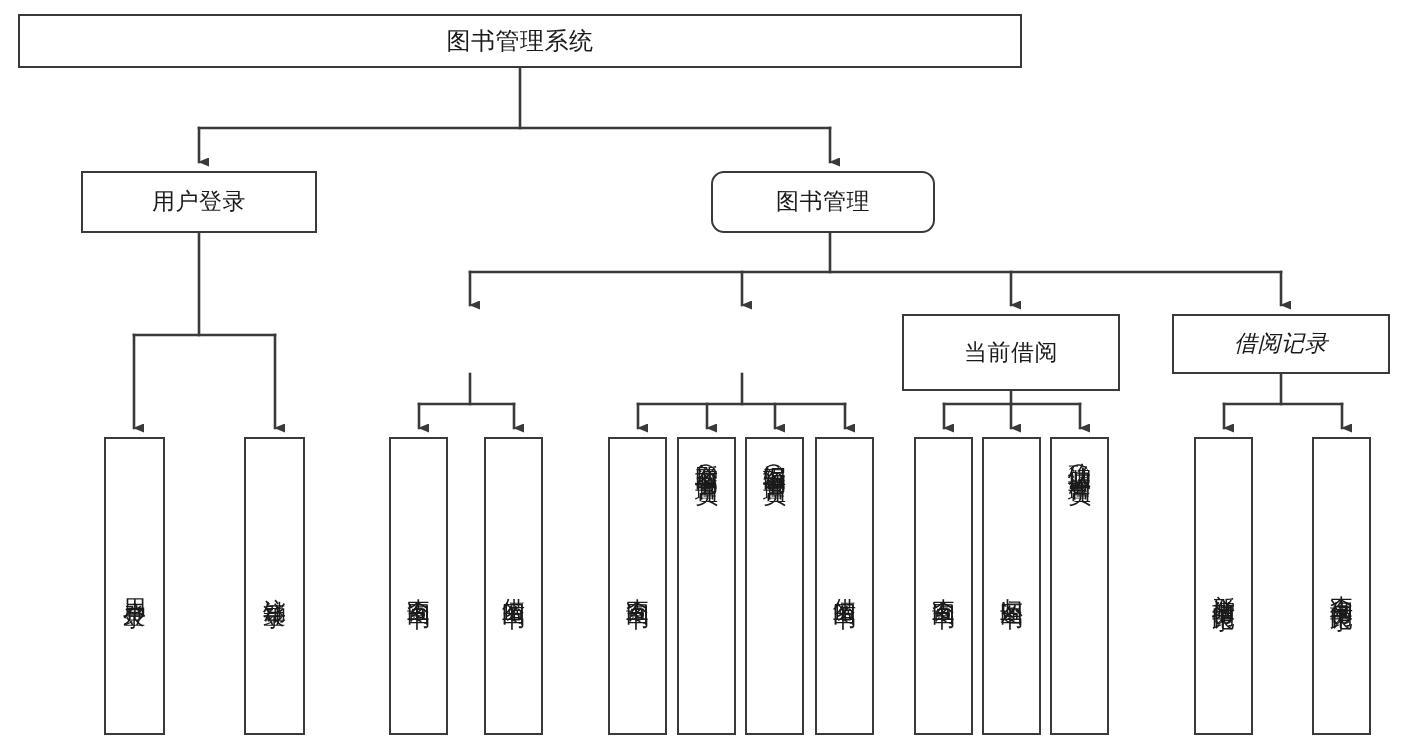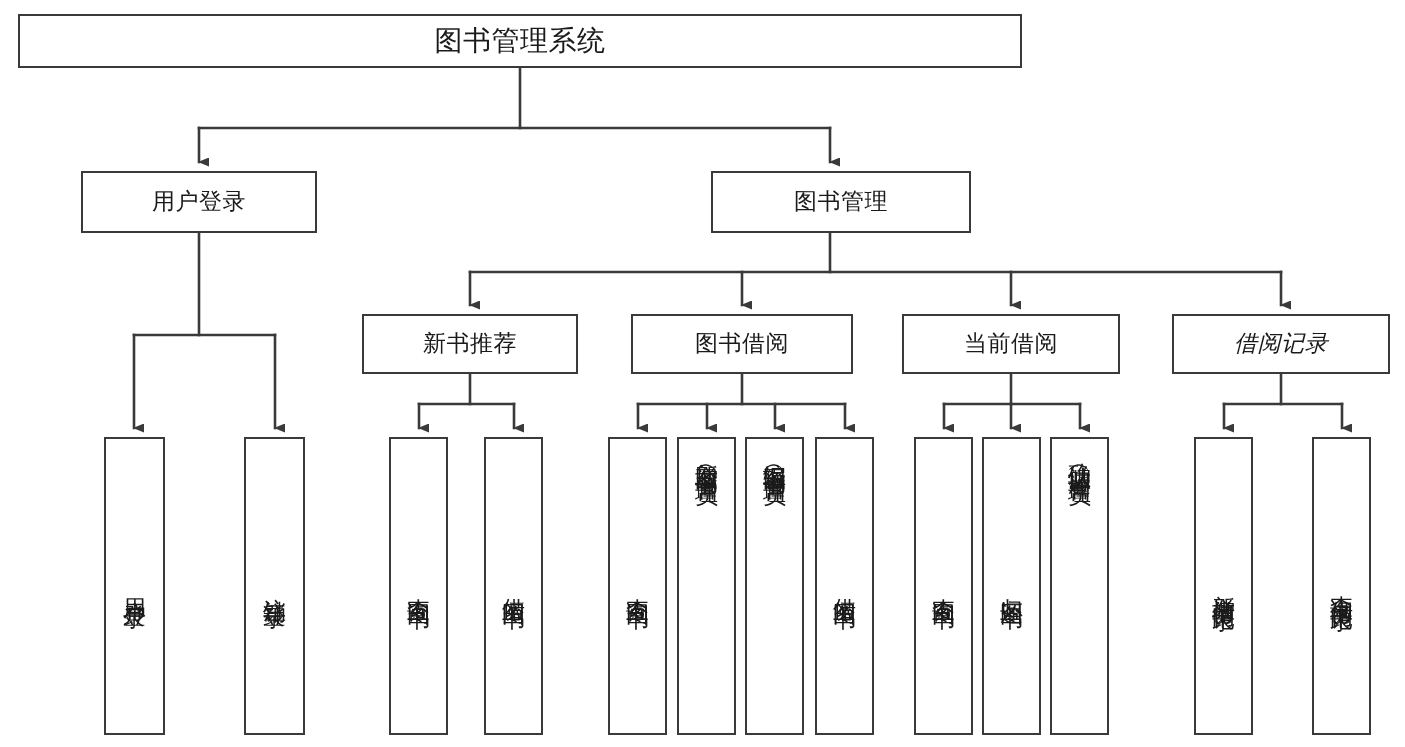--- a/index.html
+++ b/index.html
@@ -40,21 +40,21 @@
     color: #1a1a1a;
     line-height: 1.18;
     white-space: nowrap;
     text-align: center;
   }
   .node-box.horizontal .node-label {
     font-size: 23px;
     letter-spacing: 0.5px;
   }
   .node-box.root .node-label {
-    font-size: 28px;
+    font-size: 24px;
   }
   .node-box.vertical {
     align-items: flex-start;
     padding-top: 6px;
   }
   .node-box.vertical .node-label {
     writing-mode: vertical-rl;
     text-orientation: upright;
     font-size: 23px;
     letter-spacing: 3px;
@@ -132,31 +132,25 @@
     </g>
   </svg>
 
   <div class="node-box root horizontal" style="left:18px;top:14px;width:1004px;height:54px;">
     <span class="node-label">图书管理系统</span>
   </div>
 
   <div class="node-box horizontal" style="left:81px;top:171px;width:236px;height:62px;">
     <span class="node-label">用户登录</span>
   </div>
-  <div class="node-box horizontal" style="left:711px;top:171px;width:260px;height:62px;">
+  <div class="node-box horizontal" style="left:711px;top:171px;width:224px;height:62px;border-radius:13px;">
     <span class="node-label">图书管理</span>
   </div>
 
-  <div class="node-box horizontal" style="left:362px;top:314px;width:216px;height:60px;">
-    <span class="node-label">新书推荐</span>
-  </div>
-  <div class="node-box horizontal" style="left:631px;top:314px;width:222px;height:60px;">
-    <span class="node-label">图书借阅</span>
-  </div>
-  <div class="node-box horizontal" style="left:902px;top:314px;width:218px;height:60px;">
+  <div class="node-box horizontal" style="left:902px;top:314px;width:218px;height:77px;">
     <span class="node-label">当前借阅</span>
   </div>
   <div class="node-box horizontal" style="left:1172px;top:314px;width:218px;height:60px;font-style:italic;">
     <span class="node-label">借阅记录</span>
   </div>
 
   <div class="node-box vertical center-v" style="left:104px;top:437px;width:61px;height:298px;">
     <span class="node-label">用户登录</span>
   </div>
   <div class="node-box vertical center-v" style="left:244px;top:437px;width:61px;height:298px;">

